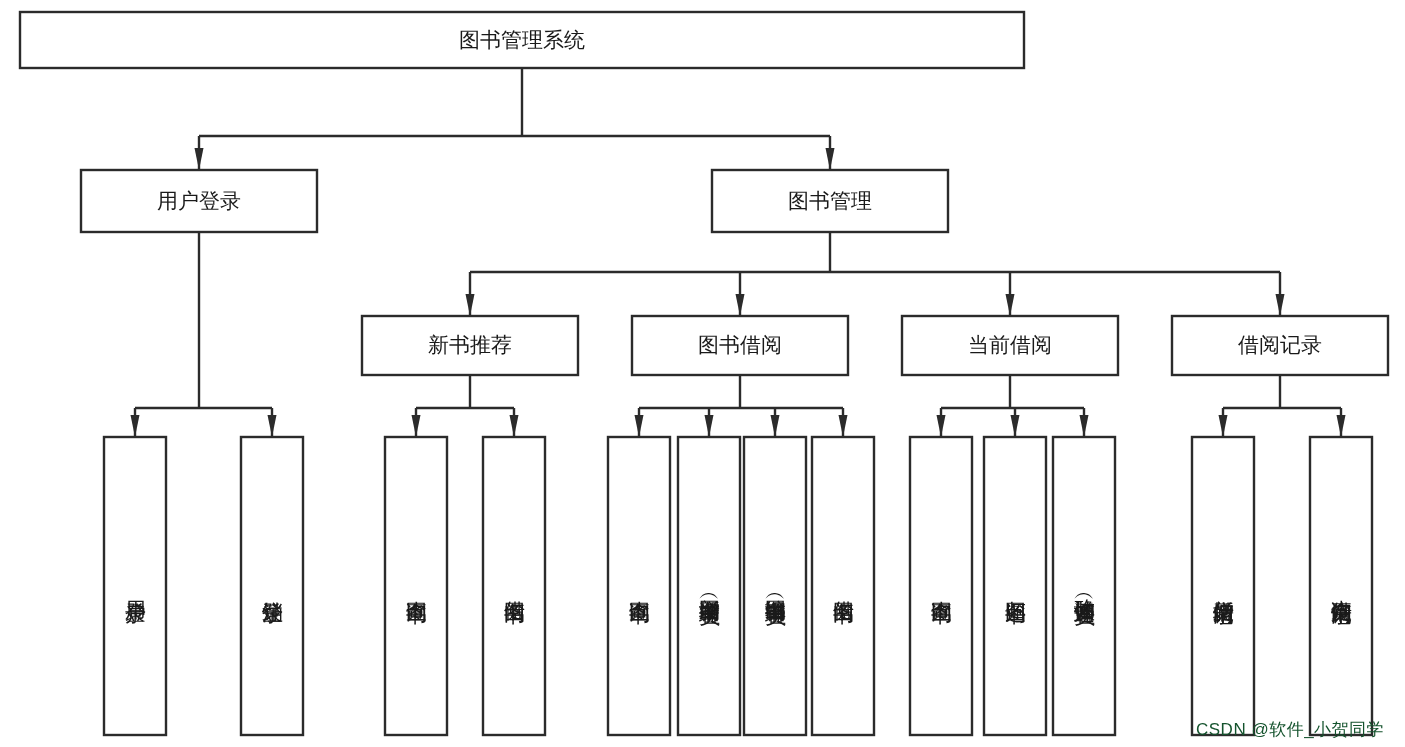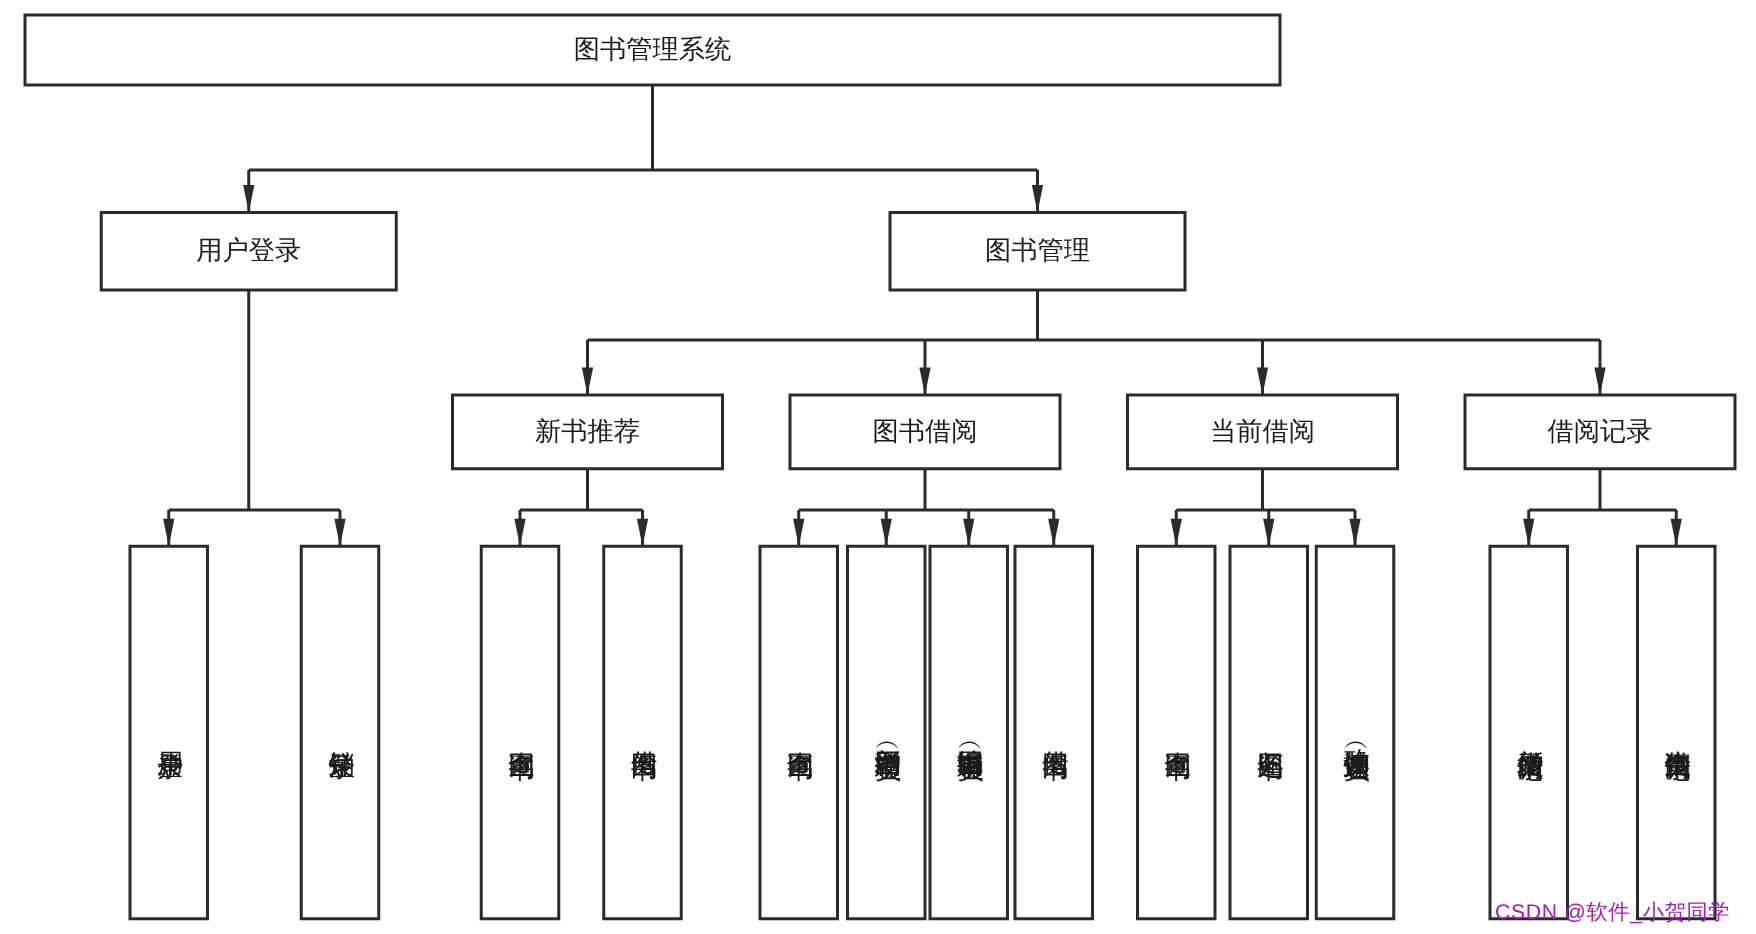--- a/index.html
+++ b/index.html
@@ -64,21 +64,21 @@
     writing-mode: vertical-rl;
     text-orientation: upright;
     letter-spacing: 1px;
     white-space: nowrap;
     pointer-events: none;
   }
   .watermark {
     position: absolute;
     font-family: "Liberation Sans", "DejaVu Sans", sans-serif;
     font-size: 17px;
-    color: #a21caf;
+    color: #14532d;
     letter-spacing: 0.5px;
     white-space: nowrap;
     user-select: none;
   }
 </style>
 </head>
 <body>
 
 <div id="diagram-root">
   <svg id="tree-svg" viewBox="0 0 1405 747" xmlns="http://www.w3.org/2000/svg">

